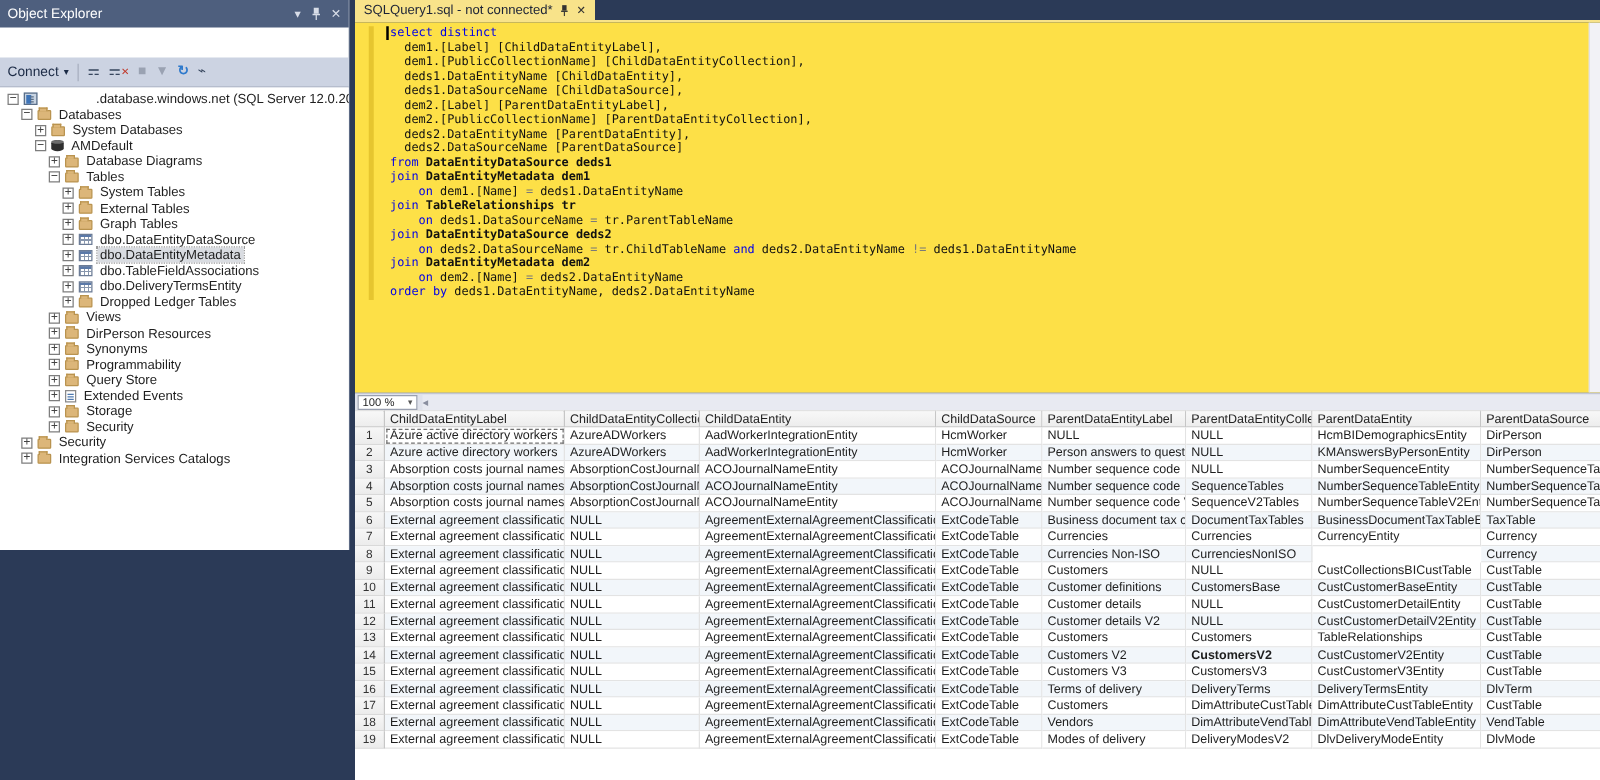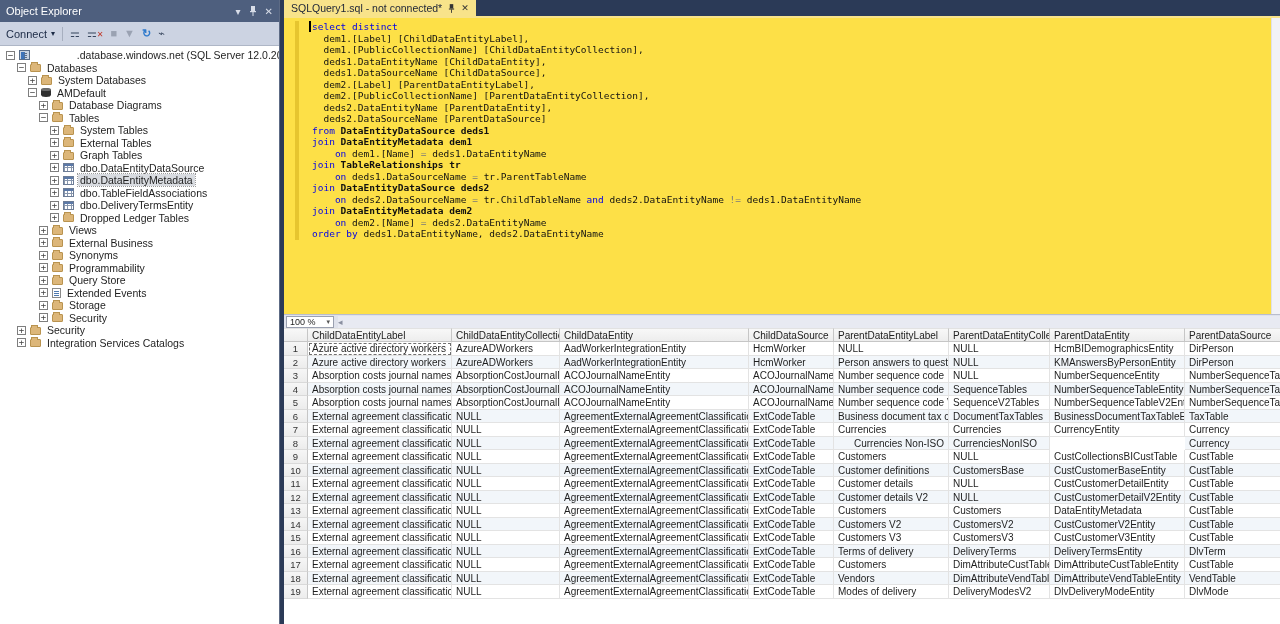--- a/index.html
+++ b/index.html
@@ -1,29 +1,29 @@
 <!DOCTYPE html>
 <html style="--titlebar-bg: #4e5f7e; --panel-toolbar-bg: #ccd3e2; --document-well-bg: #2b3a57; --active-tab-bg: #f8e38a; --keyword: #0000e8; --operator: #7a7a7a; --grid-alt-row: #f2f6fa; --selection-bar-yellow: #e6c52f; --folder-tan: #dcb679;"><head>
 <meta charset="utf-8">
 <style>
   * { margin:0; padding:0; box-sizing:border-box; }
   html,body { width:1280px; height:624px; overflow:hidden; background:#2b3a57; }
   .app { position:relative; width:1280px; height:624px; display:flex;
          font-family:"Liberation Sans", sans-serif; color:#1e1e1e; }
 
   
-  .oe { width:280px; height:624px; display:flex; flex-direction:column;
+  .oe { width:280px; height:440px; display:flex; flex-direction:column;
         background:#fff; border-right:1px solid #5d6b85; }
   .oe-title { height:22px; background:var(--titlebar-bg); color:#fff;
               display:flex; align-items:center; padding:0 6px; font-size:11px; flex:0 0 auto; }
   .oe-title-text { flex:1; }
   .oe-title-icons { display:flex; gap:8px; align-items:center; color:#d8dde8; font-size:10px; }
   .oe-title-icons span { cursor:default; }
   .oe-toolbar { height:24px; background:var(--panel-toolbar-bg); border-bottom:1px solid #aeb6c6;
-                display:flex; align-items:center; gap:7px; padding:0 6px; font-size:11px; flex:0 0 auto; }
+                display:flex; align-items:center; gap:7px; padding:0 6px; font-size:11px; flex:0 0 auto;margin-top:24px; }
   .connect-btn { display:flex; align-items:center; gap:4px; color:#1b2a45; }
   .connect-btn .dd { font-size:8px; }
   .tbi { font-size:11px; line-height:1; }
   .tb-sep { width:1px; height:14px; background:#a7afbf; }
   .oe-tree { flex:1; overflow:hidden; padding-top:3px; background:#fff; }
   .tree-row { height:12.5px; display:flex; align-items:center; font-size:10.5px; white-space:pre; }
   .tree-row.selected .tree-label { background:#d9dce1; outline:1px dotted #9a9a9a; }
   .expander { width:9px; height:9px; border:1px solid #7e7e7e; background:#fff; color:#444;
               font-size:9px; line-height:7px; text-align:center; margin-right:4px; flex:0 0 auto;
               font-family:"DejaVu Sans Mono", monospace; }
@@ -147,21 +147,21 @@
         <div class="tree-row" style="padding-left: 39px;"><span class="expander">−</span><span class="ico ico-folder"></span><span class="tree-label">Tables</span></div>
         <div class="tree-row" style="padding-left: 50px;"><span class="expander">+</span><span class="ico ico-folder"></span><span class="tree-label">System Tables</span></div>
         <div class="tree-row" style="padding-left: 50px;"><span class="expander">+</span><span class="ico ico-folder"></span><span class="tree-label">External Tables</span></div>
         <div class="tree-row" style="padding-left: 50px;"><span class="expander">+</span><span class="ico ico-folder"></span><span class="tree-label">Graph Tables</span></div>
         <div class="tree-row" style="padding-left: 50px;"><span class="expander">+</span><span class="ico ico-table"></span><span class="tree-label">dbo.DataEntityDataSource</span></div>
         <div class="tree-row selected" style="padding-left: 50px;"><span class="expander">+</span><span class="ico ico-table"></span><span class="tree-label">dbo.DataEntityMetadata</span></div>
         <div class="tree-row" style="padding-left: 50px;"><span class="expander">+</span><span class="ico ico-table"></span><span class="tree-label">dbo.TableFieldAssociations</span></div>
         <div class="tree-row" style="padding-left: 50px;"><span class="expander">+</span><span class="ico ico-table"></span><span class="tree-label">dbo.DeliveryTermsEntity</span></div>
         <div class="tree-row" style="padding-left: 50px;"><span class="expander">+</span><span class="ico ico-folder"></span><span class="tree-label">Dropped Ledger Tables</span></div>
         <div class="tree-row" style="padding-left: 39px;"><span class="expander">+</span><span class="ico ico-folder"></span><span class="tree-label">Views</span></div>
-        <div class="tree-row" style="padding-left: 39px;"><span class="expander">+</span><span class="ico ico-folder"></span><span class="tree-label">External Business</span></div>
+        <div class="tree-row" style="padding-left: 39px;"><span class="expander">+</span><span class="ico ico-folder"></span><span class="tree-label">DirPerson Resources</span></div>
         <div class="tree-row" style="padding-left: 39px;"><span class="expander">+</span><span class="ico ico-folder"></span><span class="tree-label">Synonyms</span></div>
         <div class="tree-row" style="padding-left: 39px;"><span class="expander">+</span><span class="ico ico-folder"></span><span class="tree-label">Programmability</span></div>
         <div class="tree-row" style="padding-left: 39px;"><span class="expander">+</span><span class="ico ico-folder"></span><span class="tree-label">Query Store</span></div>
         <div class="tree-row" style="padding-left: 39px;"><span class="expander">+</span><span class="ico ico-events"></span><span class="tree-label">Extended Events</span></div>
         <div class="tree-row" style="padding-left: 39px;"><span class="expander">+</span><span class="ico ico-folder"></span><span class="tree-label">Storage</span></div>
         <div class="tree-row" style="padding-left: 39px;"><span class="expander">+</span><span class="ico ico-folder"></span><span class="tree-label">Security</span></div>
         <div class="tree-row" style="padding-left: 17px;"><span class="expander">+</span><span class="ico ico-folder"></span><span class="tree-label">Security</span></div>
         <div class="tree-row" style="padding-left: 17px;"><span class="expander">+</span><span class="ico ico-folder"></span><span class="tree-label">Integration Services Catalogs</span></div>
       </div>
   </aside>
@@ -289,21 +289,21 @@
             <div class="g-cell" style="width: 101px;">Currencies</div>
             <div class="g-cell" style="width: 135px;">CurrencyEntity</div>
             <div class="g-cell" style="width: 140px;">Currency</div>
           </div>
           <div class="grid-row alt">
             <div class="g-num" style="width: 24px;">8</div>
             <div class="g-cell" style="width: 144px;">External agreement classification code</div>
             <div class="g-cell" style="width: 108px;">NULL</div>
             <div class="g-cell" style="width: 189px;">AgreementExternalAgreementClassificationCodeEntity</div>
             <div class="g-cell" style="width: 85px;">ExtCodeTable</div>
-            <div class="g-cell" style="width: 115px; text-align: right;">Currencies Non-ISO</div>
+            <div class="g-cell" style="width: 115px;">Currencies Non-ISO</div>
             <div class="g-cell" style="width: 101px;">CurrenciesNonISO</div>
             <div class="g-cell" style="width: 135px; margin-top: 16px;">CurrencyNonISOEntity</div>
             <div class="g-cell" style="width: 140px;">Currency</div>
           </div>
           <div class="grid-row">
             <div class="g-num" style="width: 24px;">9</div>
             <div class="g-cell" style="width: 144px;">External agreement classification code</div>
             <div class="g-cell" style="width: 108px;">NULL</div>
             <div class="g-cell" style="width: 189px;">AgreementExternalAgreementClassificationCodeEntity</div>
             <div class="g-cell" style="width: 85px;">ExtCodeTable</div>
@@ -346,31 +346,31 @@
             <div class="g-cell" style="width: 140px;">CustTable</div>
           </div>
           <div class="grid-row">
             <div class="g-num" style="width: 24px;">13</div>
             <div class="g-cell" style="width: 144px;">External agreement classification code</div>
             <div class="g-cell" style="width: 108px;">NULL</div>
             <div class="g-cell" style="width: 189px;">AgreementExternalAgreementClassificationCodeEntity</div>
             <div class="g-cell" style="width: 85px;">ExtCodeTable</div>
             <div class="g-cell" style="width: 115px;">Customers</div>
             <div class="g-cell" style="width: 101px;">Customers</div>
-            <div class="g-cell" style="width: 135px;">DataEntityMetadata</div>
+            <div class="g-cell" style="width: 135px;">TableRelationships</div>
             <div class="g-cell" style="width: 140px;">CustTable</div>
           </div>
           <div class="grid-row alt">
             <div class="g-num" style="width: 24px;">14</div>
             <div class="g-cell" style="width: 144px;">External agreement classification code</div>
             <div class="g-cell" style="width: 108px;">NULL</div>
             <div class="g-cell" style="width: 189px;">AgreementExternalAgreementClassificationCodeEntity</div>
             <div class="g-cell" style="width: 85px;">ExtCodeTable</div>
             <div class="g-cell" style="width: 115px;">Customers V2</div>
-            <div class="g-cell" style="width: 101px;">CustomersV2</div>
+            <div class="g-cell" style="width: 101px; font-weight: bold;">CustomersV2</div>
             <div class="g-cell" style="width: 135px;">CustCustomerV2Entity</div>
             <div class="g-cell" style="width: 140px;">CustTable</div>
           </div>
           <div class="grid-row">
             <div class="g-num" style="width: 24px;">15</div>
             <div class="g-cell" style="width: 144px;">External agreement classification code</div>
             <div class="g-cell" style="width: 108px;">NULL</div>
             <div class="g-cell" style="width: 189px;">AgreementExternalAgreementClassificationCodeEntity</div>
             <div class="g-cell" style="width: 85px;">ExtCodeTable</div>
             <div class="g-cell" style="width: 115px;">Customers V3</div>

